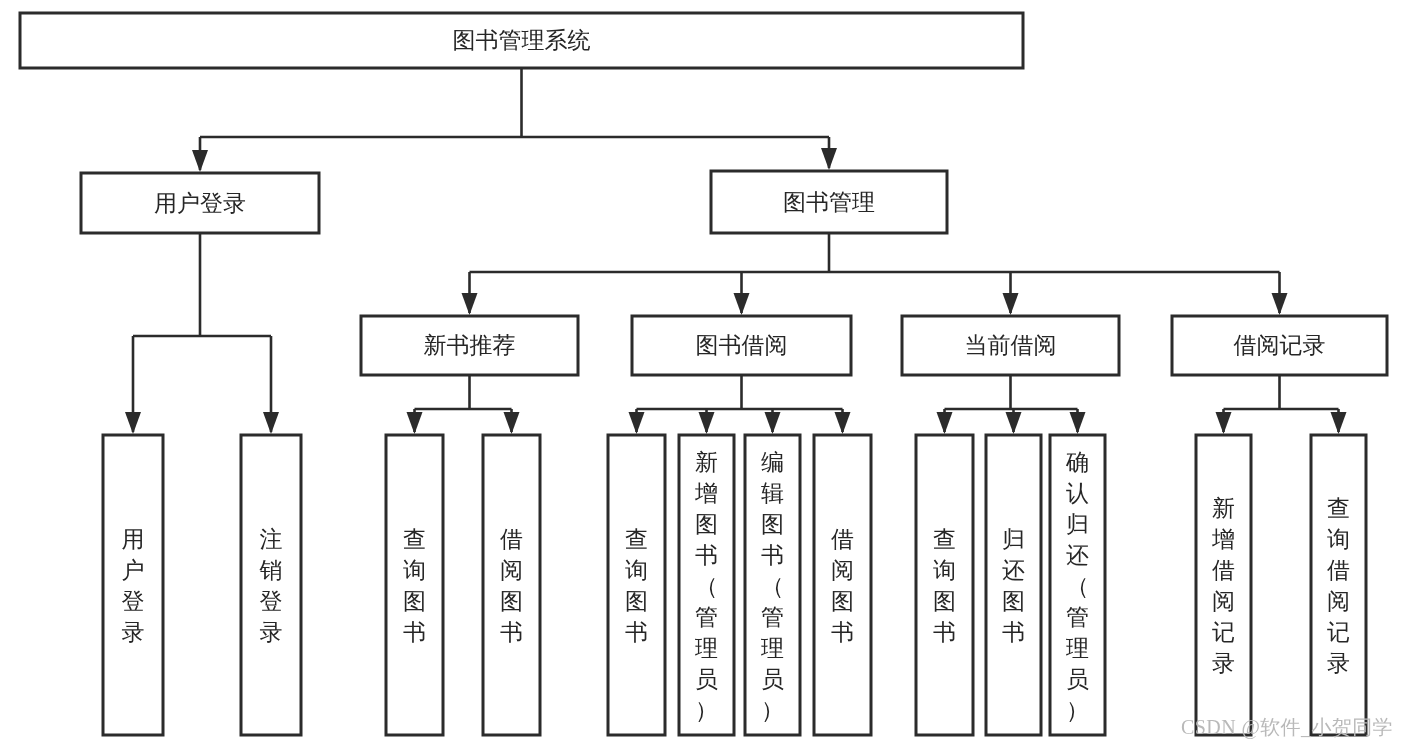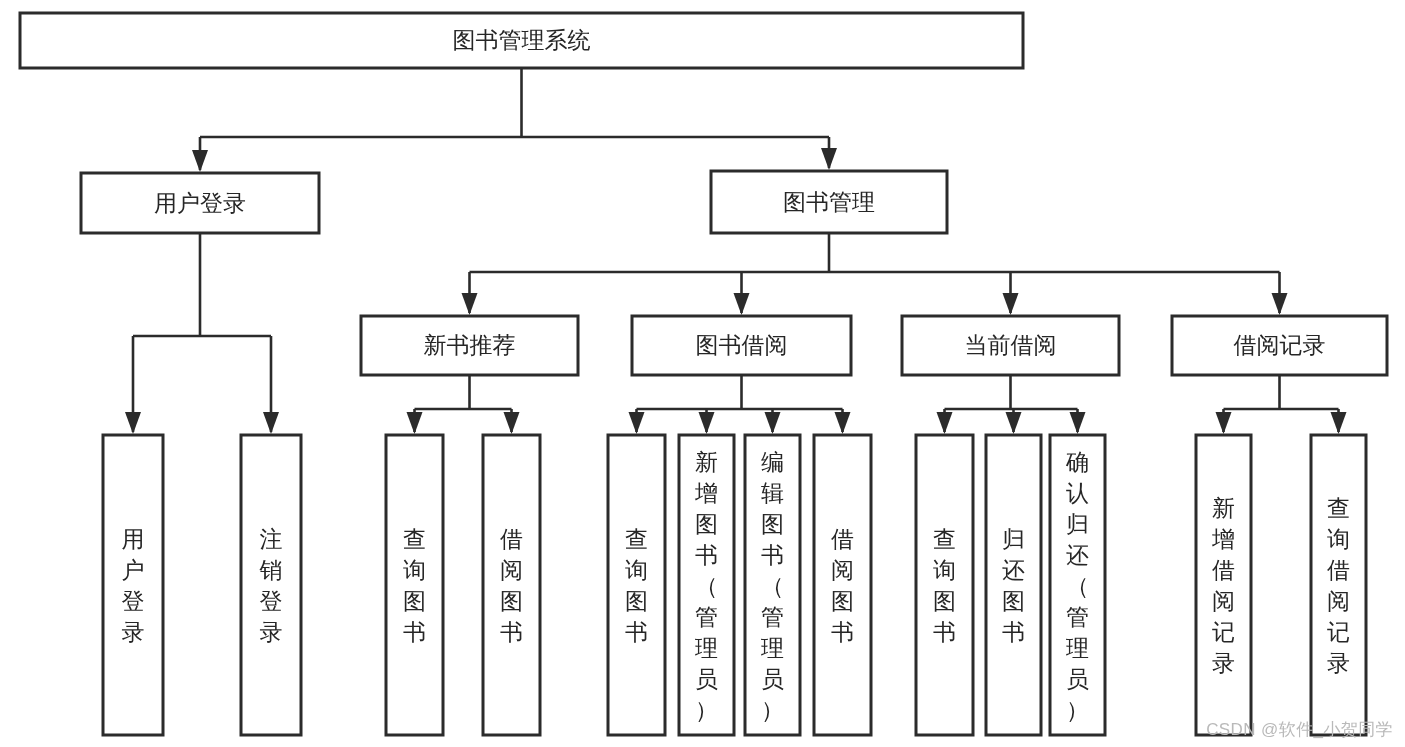--- a/index.html
+++ b/index.html
@@ -56,22 +56,22 @@
     fill: #262626;
     font-family: "DejaVu Sans", "Liberation Sans", sans-serif;
     font-size: 23px;
     text-anchor: middle;
   }
   .watermark {
     position: absolute;
     right: 12px;
     bottom: 6px;
     color: #b9b9b9;
-    font-size: 17px;
-    font-family: Liberation Sans, sans-serif;
+    font-size: 20px;
+    font-family: Liberation Serif, serif;
     letter-spacing: 0.4px;
     white-space: nowrap;
     user-select: none;
   }
 </style>
 </head>
 <body>
 
 <div id="diagram-root">
 

